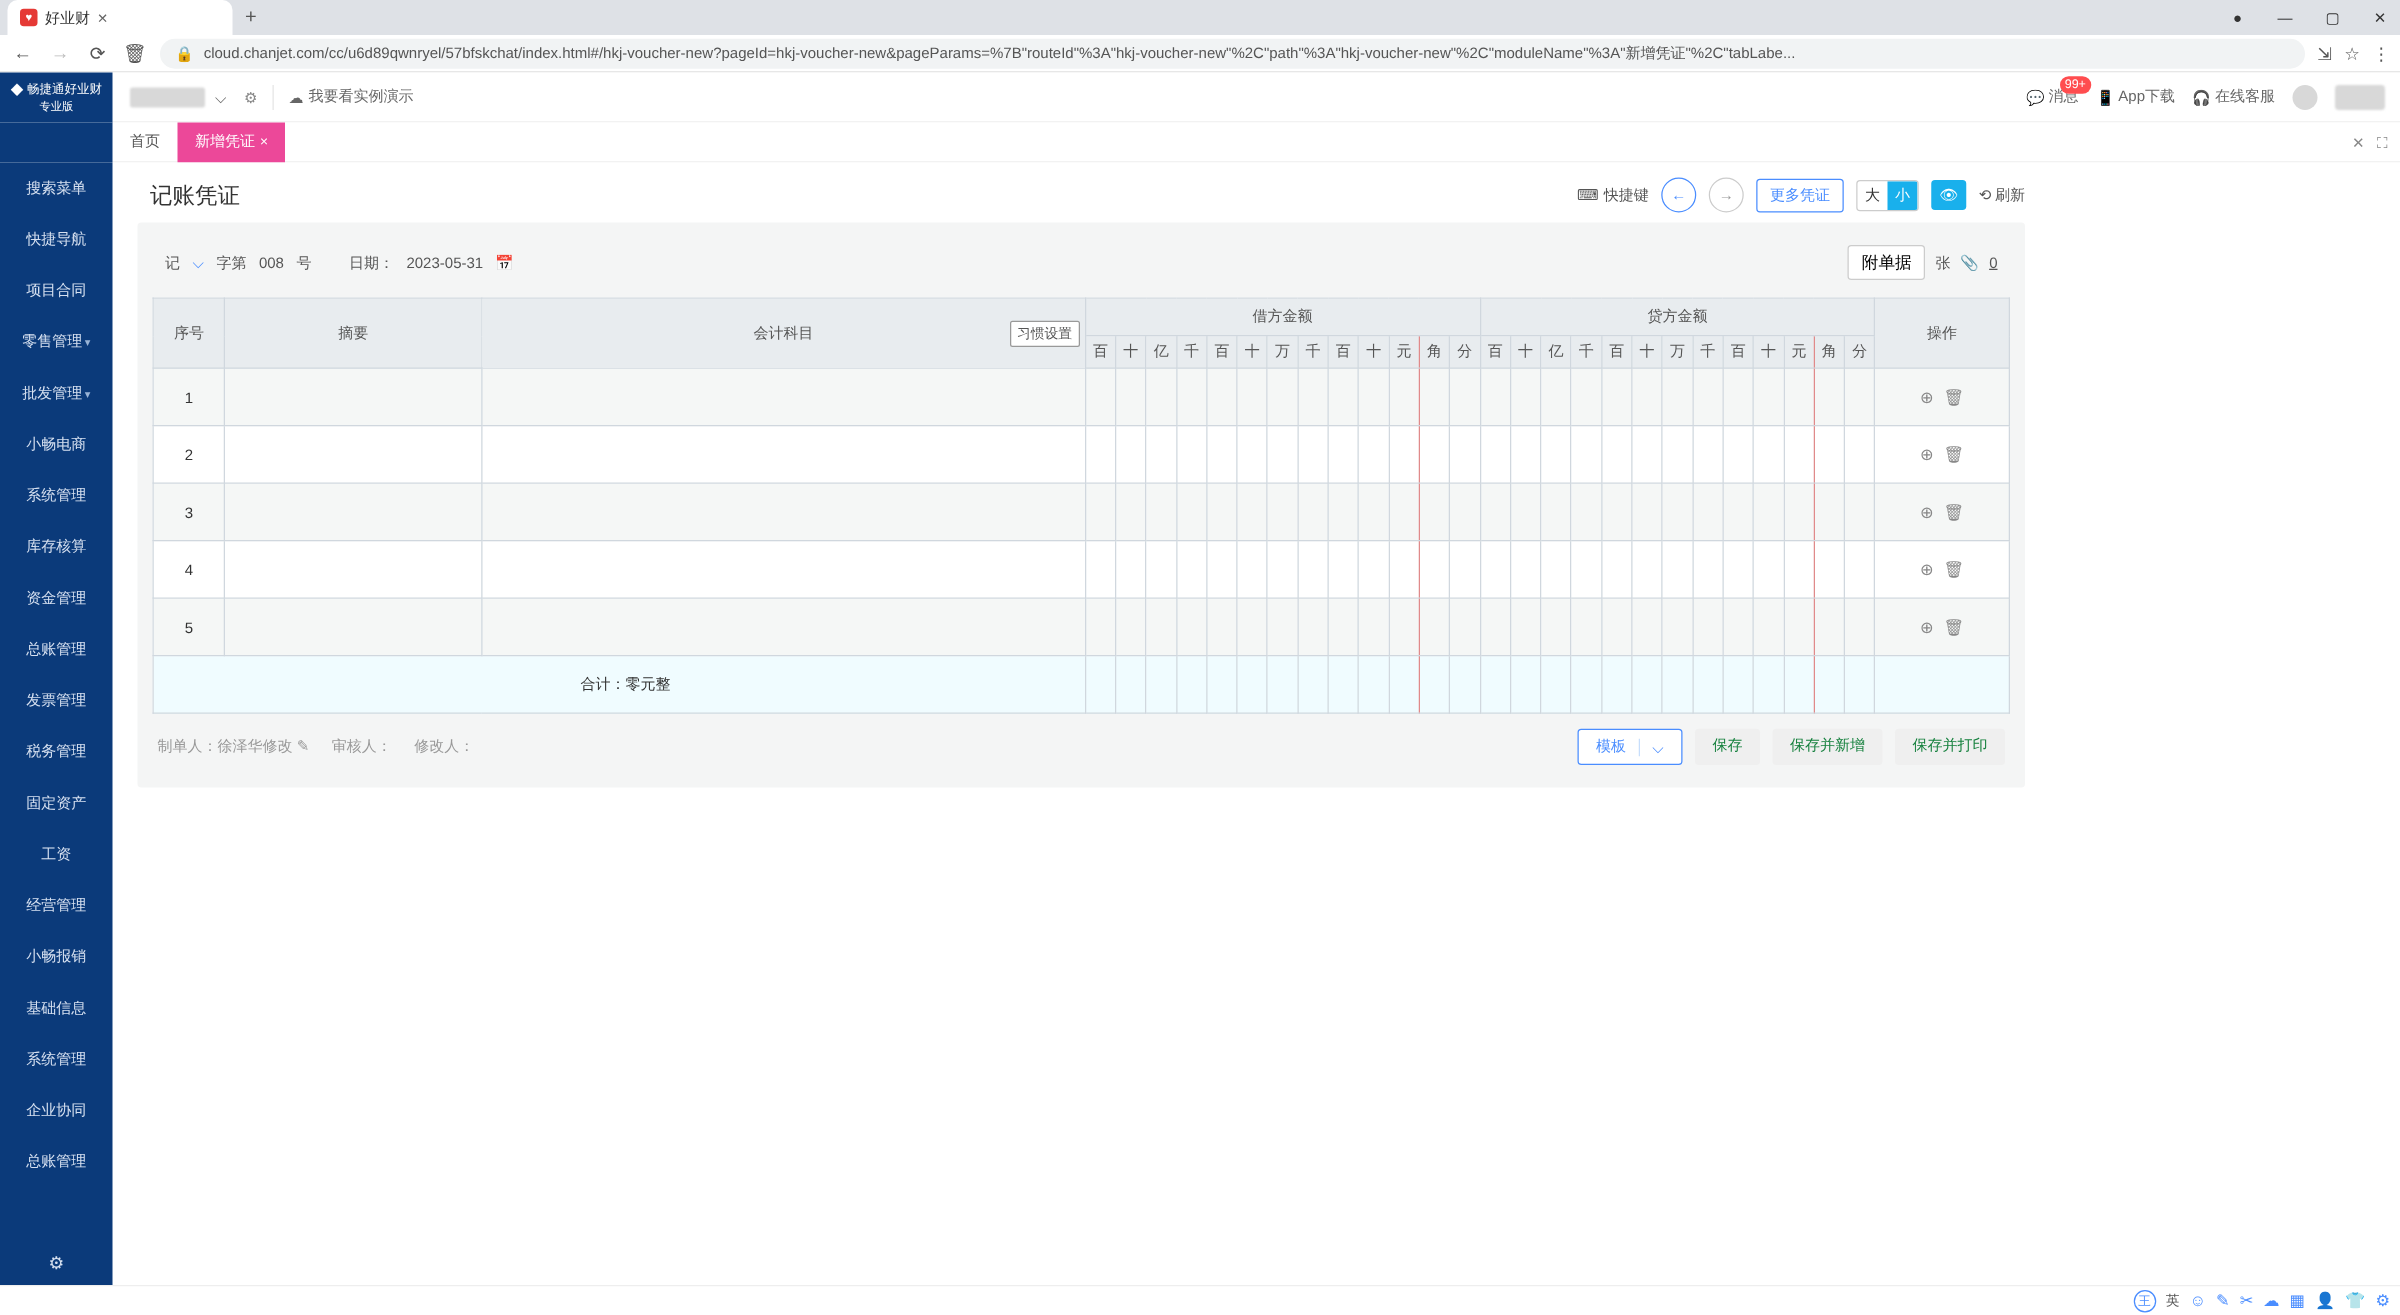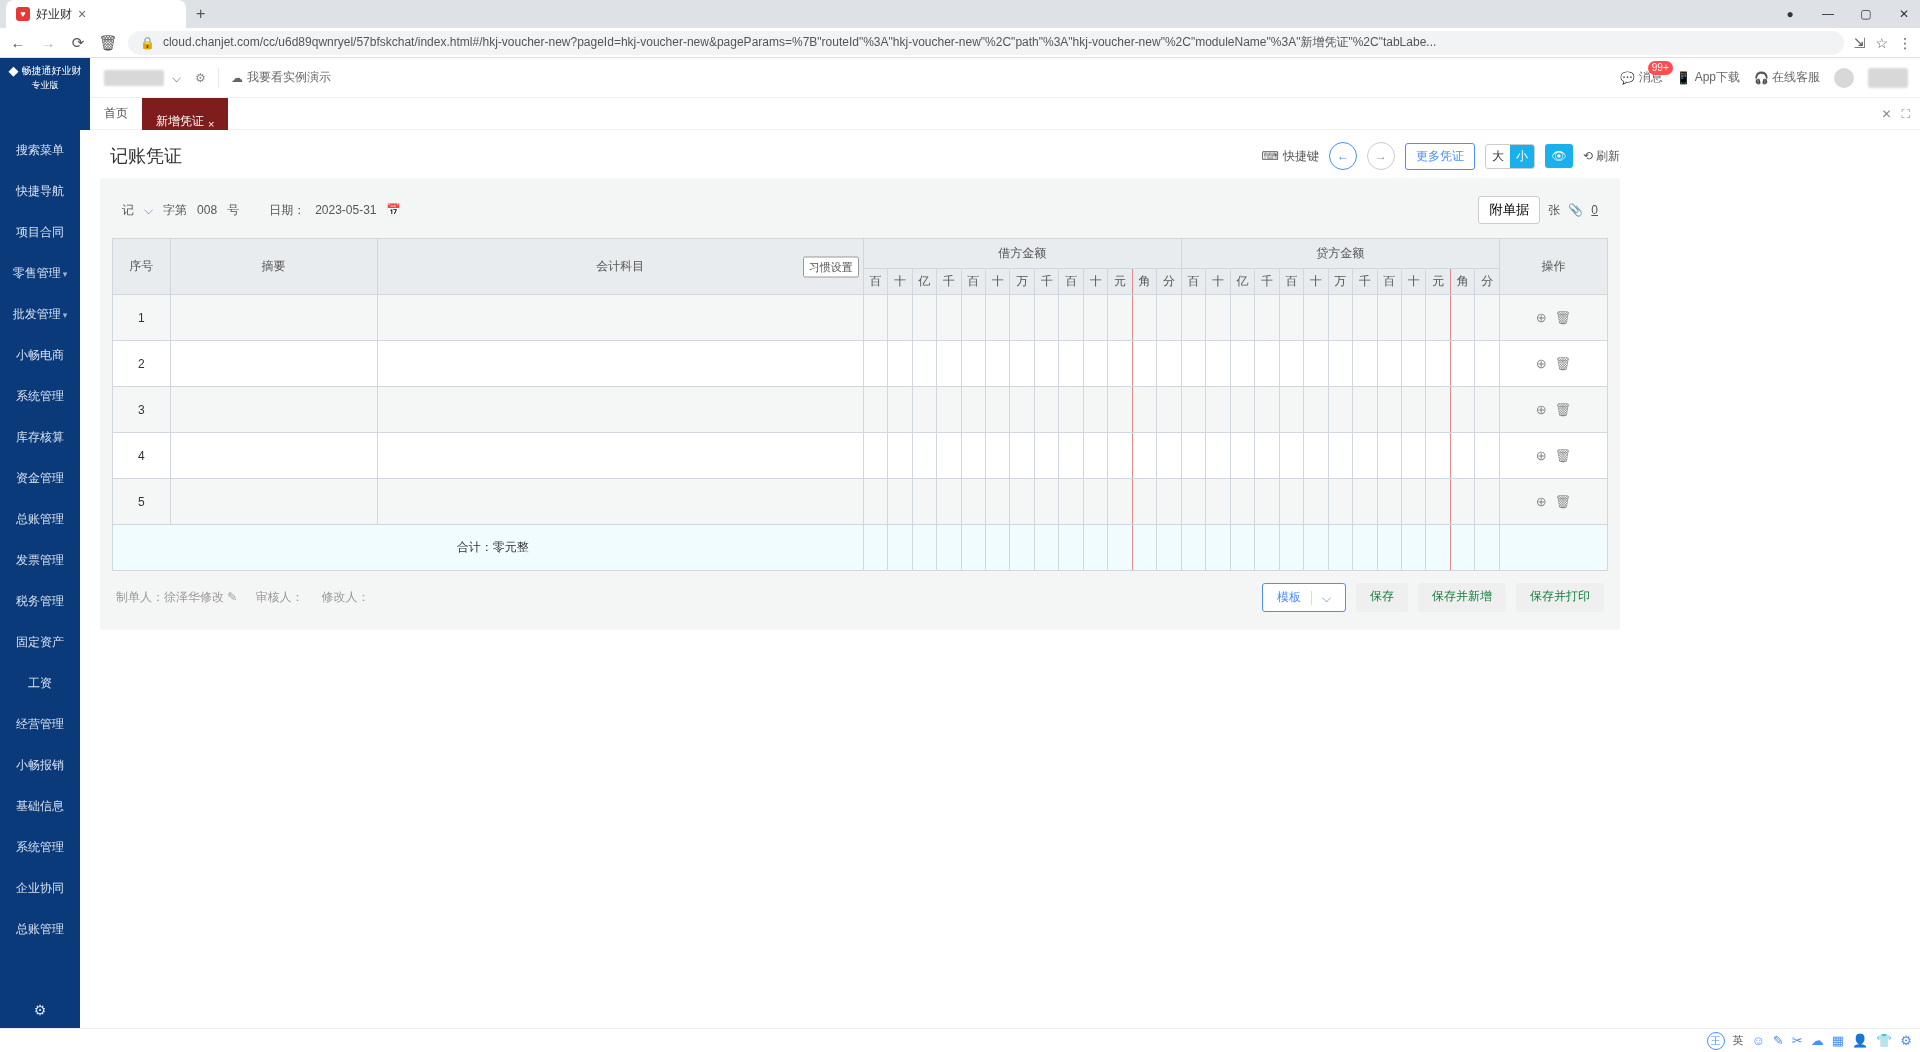--- a/index.html
+++ b/index.html
@@ -34,27 +34,27 @@
 .demo-link { display: flex; align-items: center; gap: 4px; color: #666; }
 .header-right { margin-left: auto; display: flex; align-items: center; gap: 14px; color: #666; }
 .hr-item { display: flex; align-items: center; gap: 3px; position: relative; }
 .msg-badge { position: absolute; top: -8px; right: -10px; background: #ff4d4f; color: #fff; border-radius: 8px; padding: 0 4px; font-size: 10px; line-height: 14px; }
 .avatar-blur { width: 40px; height: 20px; background: #d8d8d8; filter: blur(1px); border-radius: 3px; }
 .avatar-icon { width: 20px; height: 20px; background: #d8d8d8; border-radius: 50%; }
 
 
 .tab-bar { height: 32px; display: flex; align-items: center; background: #fff; border-bottom: 1px solid #eee; padding-left: 4px; }
 .page-tab { padding: 0 14px; height: 32px; display: flex; align-items: center; font-size: 12px; color: #555; gap: 4px; }
-.page-tab.active { background: #7f1d1d; color: #fff; align-items: flex-end; }
+.page-tab.active { background: #ec4899; color: #fff; }
 .tab-x { font-size: 11px; }
 .tab-bar-right { margin-left: auto; display: flex; align-items: center; gap: 10px; padding-right: 10px; color: #888; }
 
 
 .layout { display: flex; height: calc(1052px - 28px - 30px - 40px - 32px - 24px); }
-.sidebar { width: 80px; background: #0b3a7a; color: #d6e0f0; display: flex; flex-direction: column; position: relative; }
+.sidebar { width: 90px; background: #0b3a7a; color: #d6e0f0; display: flex; flex-direction: column; position: relative; }
 .side-item { padding: 12px 0; text-align: center; font-size: 12px; display: flex; justify-content: center; align-items: center; gap: 2px; }
 .side-chev { font-size: 9px; color: #99b3d6; }
 .side-settings { margin-top: auto; padding: 10px 0; text-align: center; font-size: 14px; }
 
 .main { flex: 1; background: #fff; overflow: auto; padding: 12px 20px; }
 .title-row { display: flex; align-items: center; margin-bottom: 8px; padding: 0 280px 0 10px; }
 .page-title { font-size: 18px; color: #333; }
 .title-actions { margin-left: auto; display: flex; align-items: center; gap: 10px; }
 .shortcut-btn { display: flex; align-items: center; gap: 4px; color: #555; }
 .circle-btn { width: 28px; height: 28px; border: 1px solid #ccc; border-radius: 50%; display: flex; align-items: center; justify-content: center; color: #999; }

